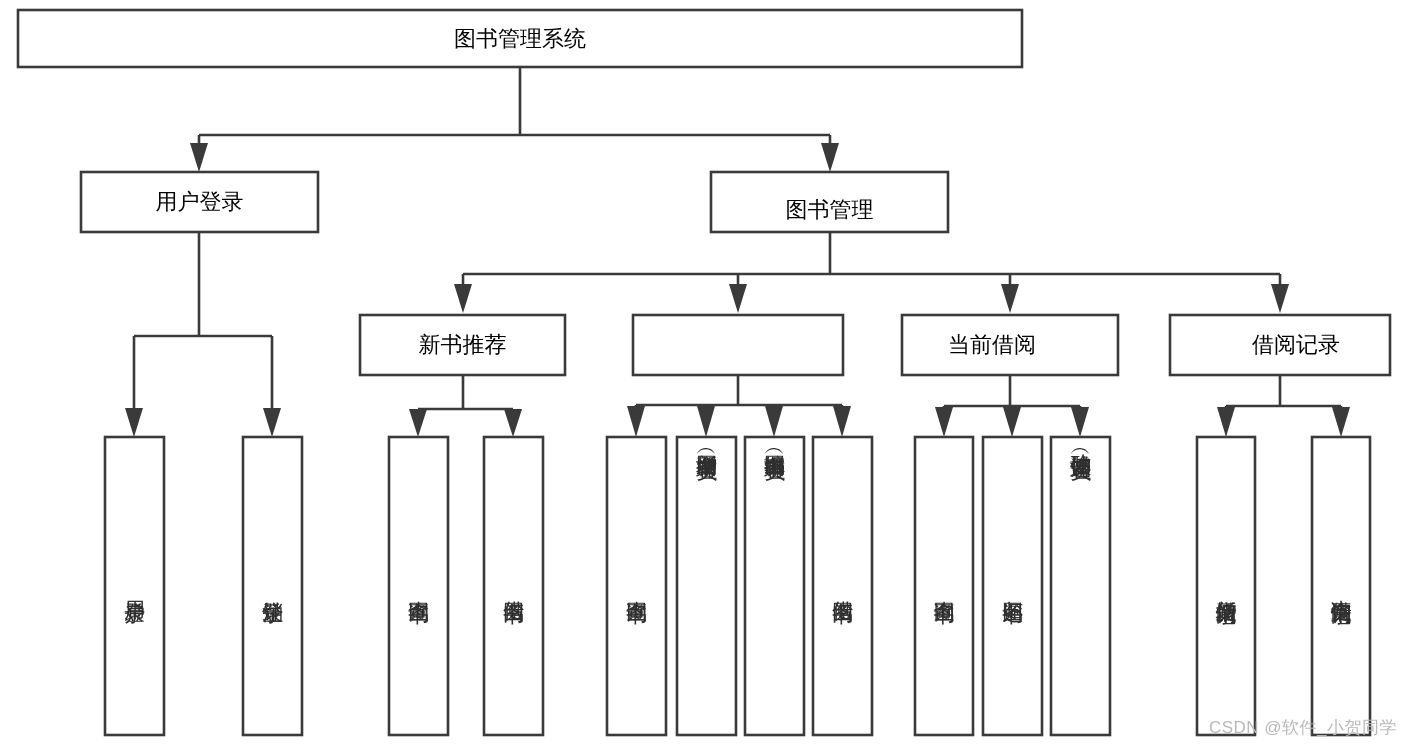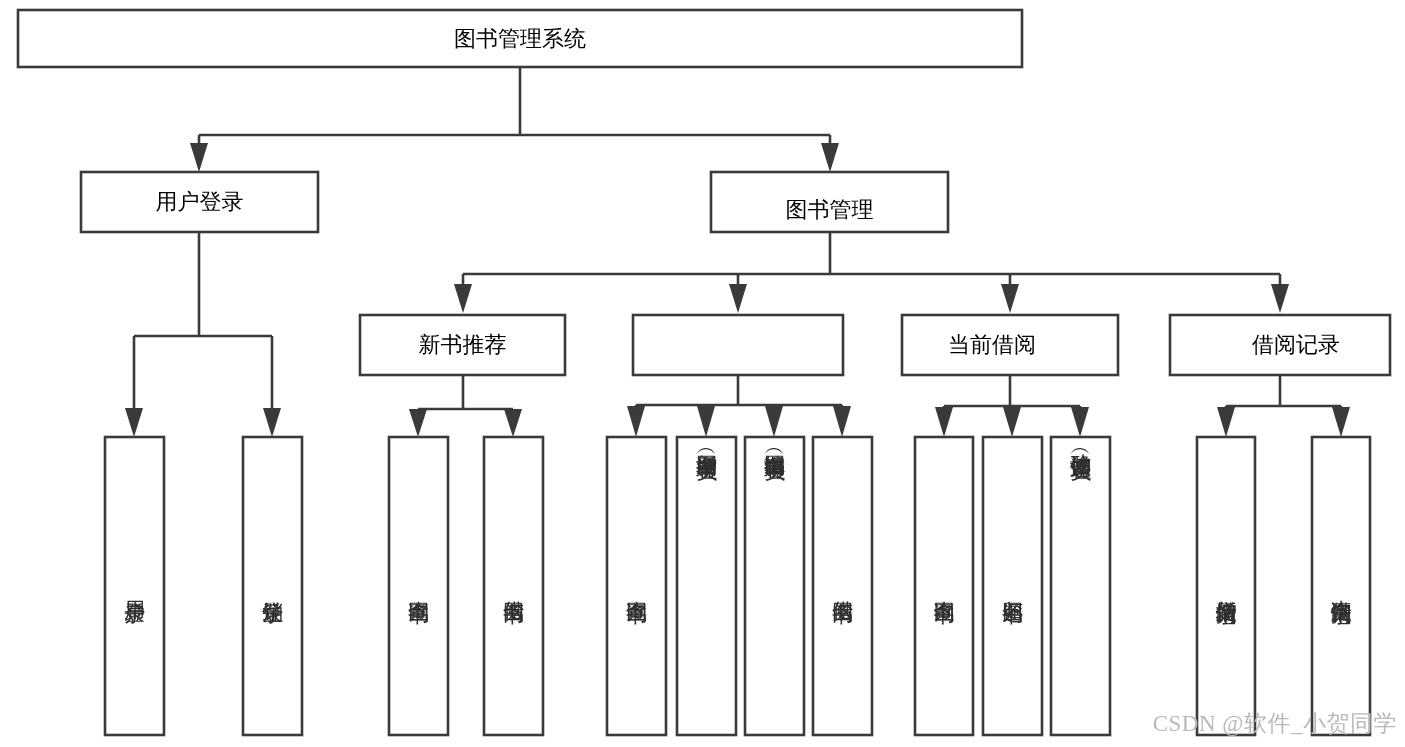--- a/index.html
+++ b/index.html
@@ -68,22 +68,22 @@
   .hlabel-text {
     font-family: "DejaVu Sans", "Liberation Sans", sans-serif;
     font-size: 22px;
     color: #000000;
     white-space: nowrap;
   }
   #watermark {
     position: absolute;
     right: 8px;
     bottom: 8px;
-    font-family: Liberation Serif, serif;
-    font-size: 23px;
+    font-family: Liberation Sans, sans-serif;
+    font-size: 17px;
     color: #b9b9b9;
     letter-spacing: 0.5px;
     white-space: nowrap;
   }
 </style>
 </head>
 <body>
 
 <div id="diagram-root">
 

